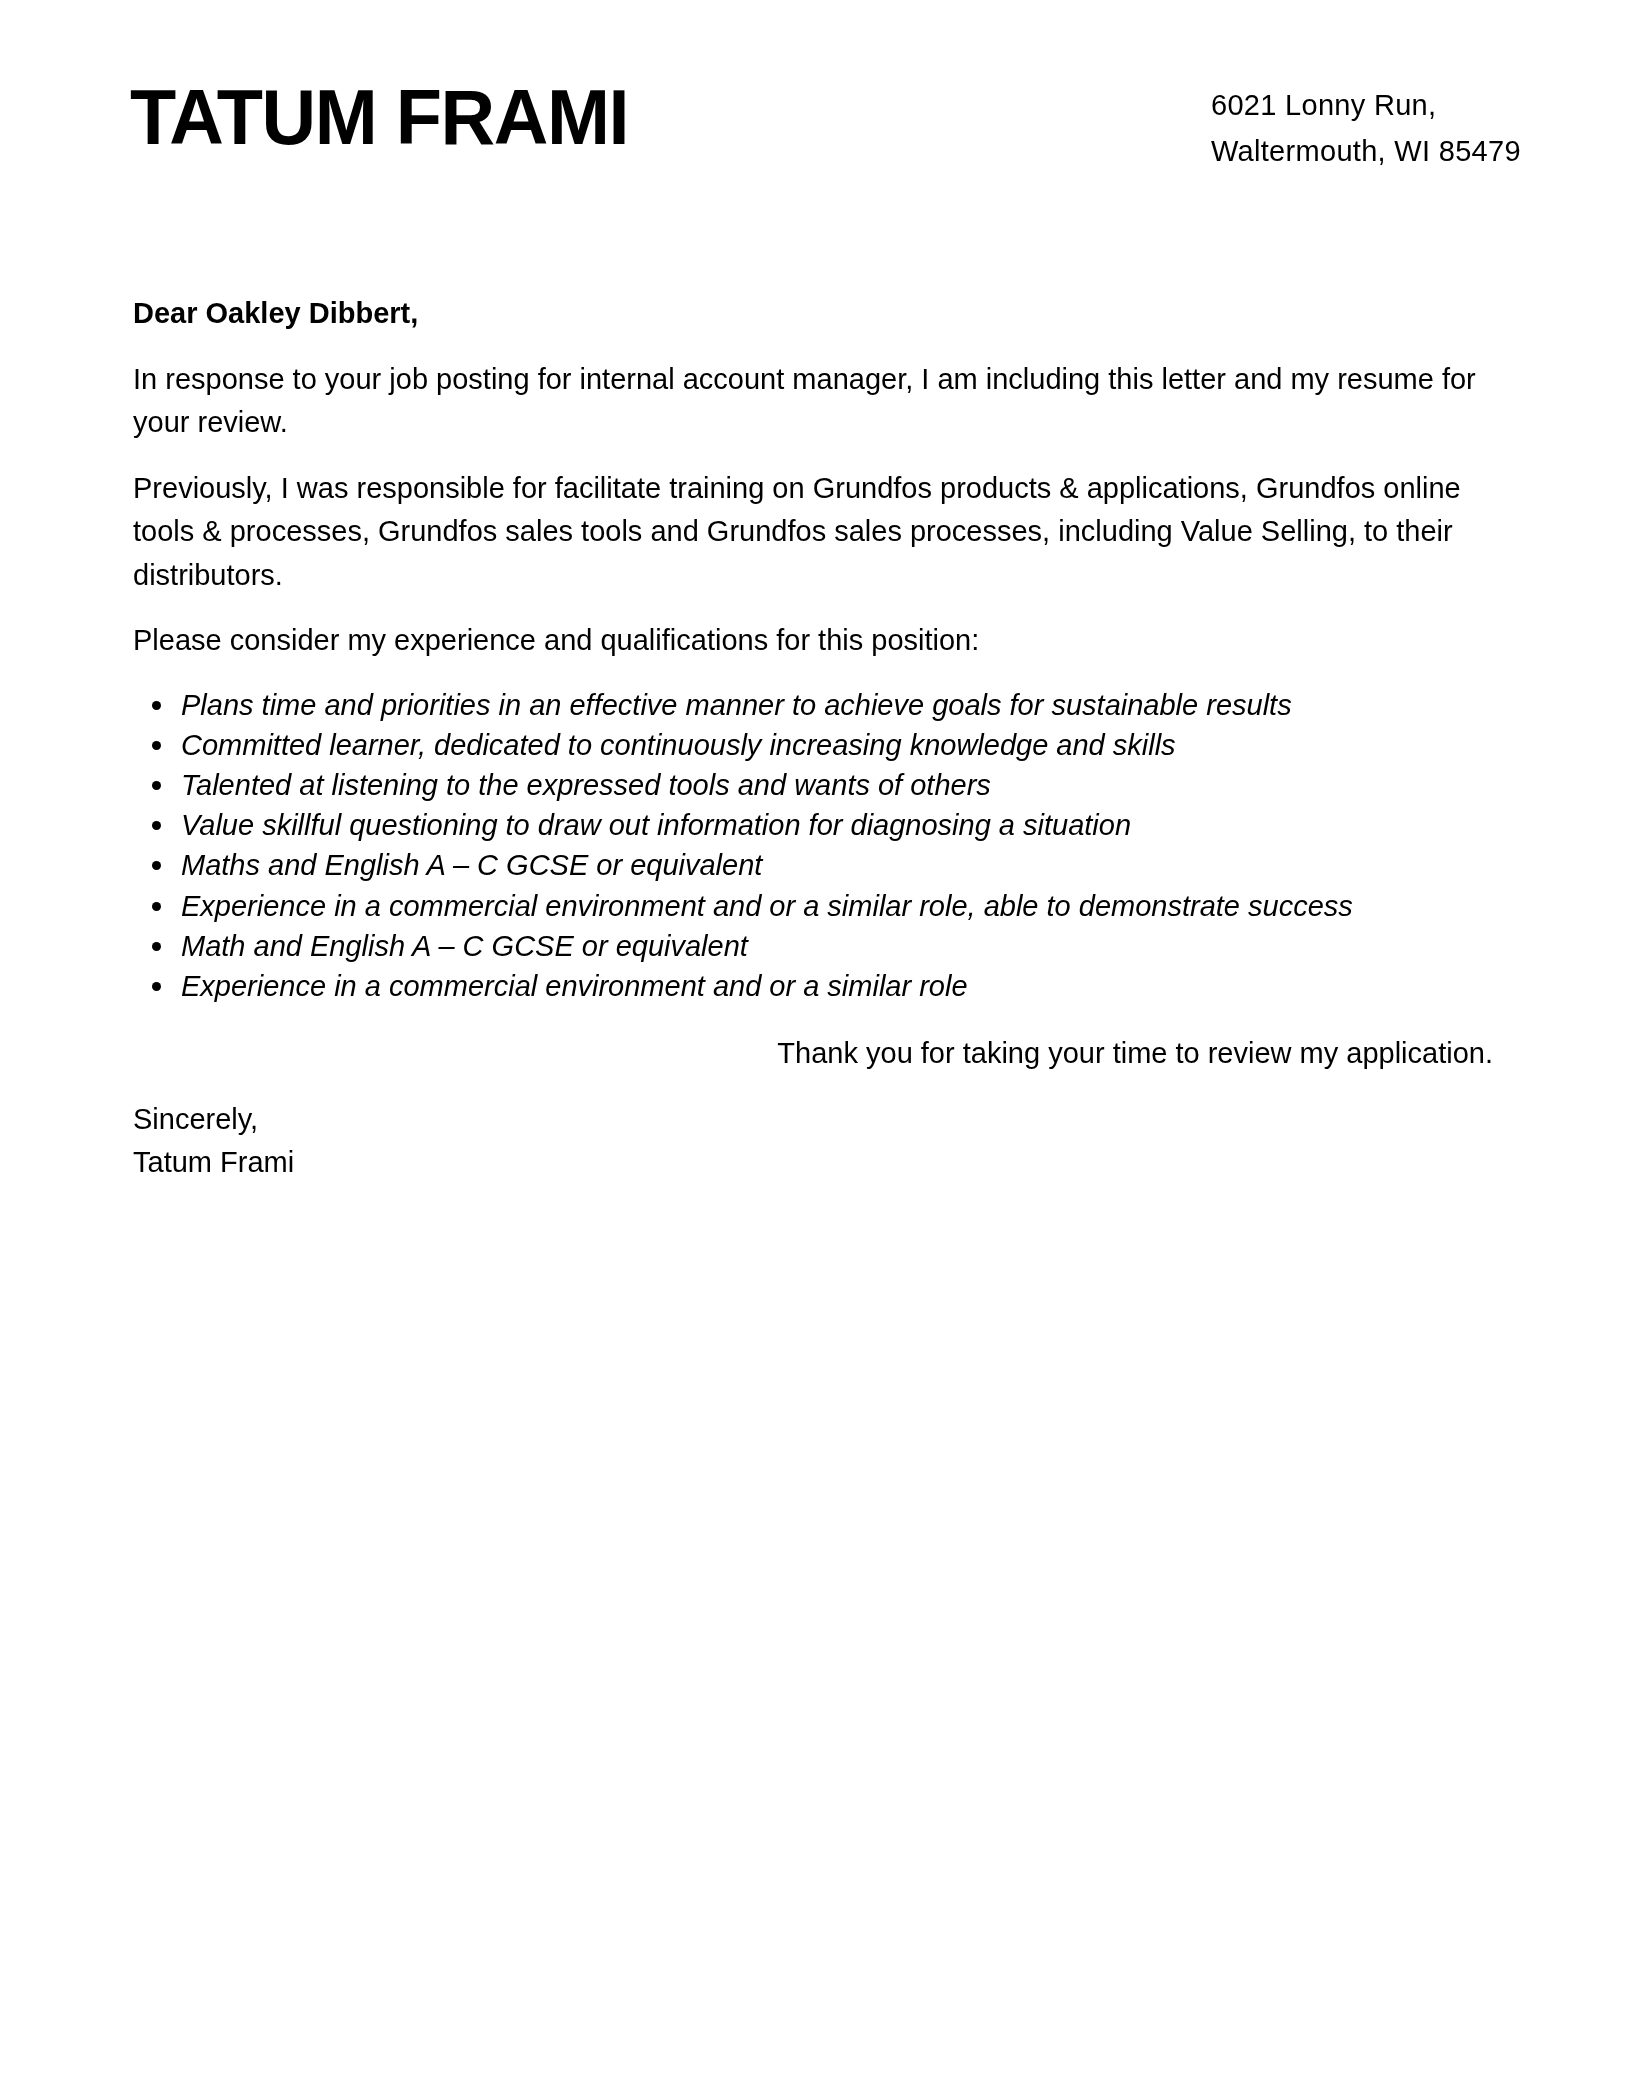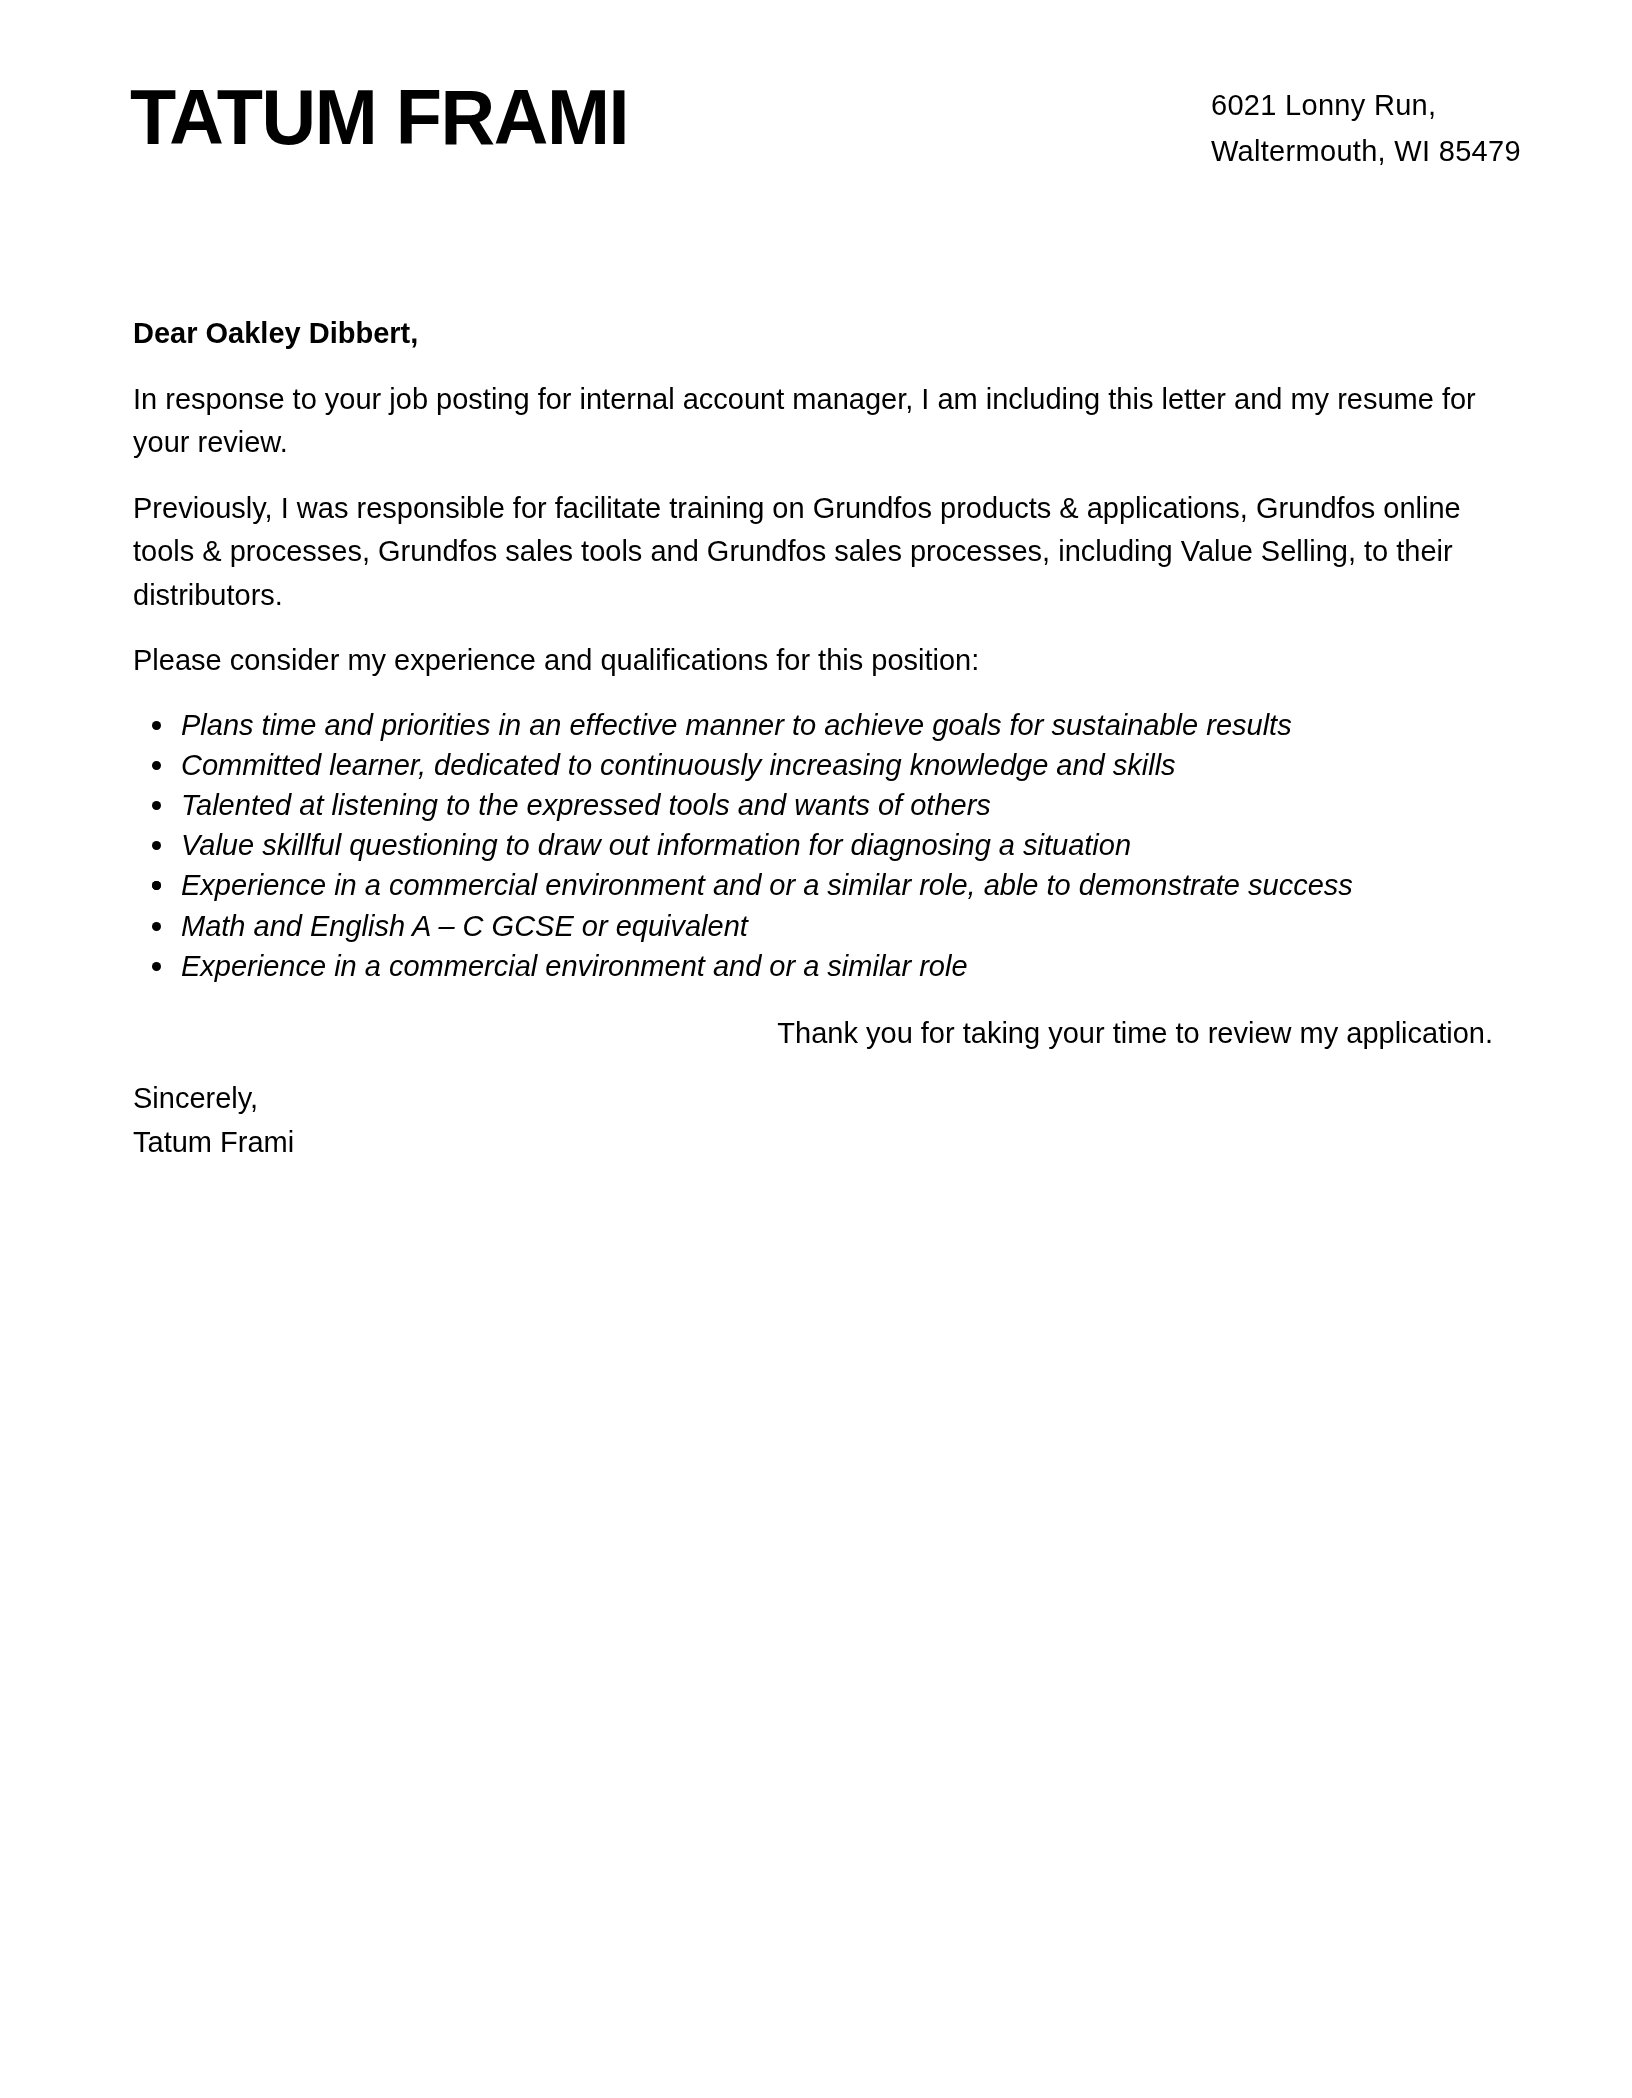--- a/index.html
+++ b/index.html
@@ -12,21 +12,21 @@
       position: absolute; left: 130px; top: 72px;
       font-size: 78px; font-weight: 700; letter-spacing: -1.5px;
       line-height: 90px; margin: 0; transform: scaleX(0.97); transform-origin: left;
     }
     .address {
       position: absolute; left: 1211px; top: 82px;
       font-size: 29px; line-height: 46px; letter-spacing: 0.3px;
     }
     .address div { white-space: nowrap; }
     .body {
-      position: absolute; left: 133px; top: 312px; width: 1360px;
+      position: absolute; left: 133px; top: 292px; width: 1360px;
       font-size: 29px; line-height: 43.5px;
     }
     .body p { margin: 0 0 22px 0; }
     .greeting { font-weight: 700; }
     .closing-bold { font-weight: 400; margin-top: 26px !important; text-align: right; }
     ul.quals {
       margin: 0 0 22px 0; padding: 0; list-style: none;
     }
     ul.quals li {
       position: relative; padding-left: 48px; line-height: 40.2px; white-space: nowrap; font-style: italic;
@@ -52,21 +52,21 @@
   <p class="greeting">Dear Oakley Dibbert,</p>
   <p>In response to your job posting for internal account manager, I am including this letter and my resume for your review.</p>
   <p>Previously, I was responsible for facilitate training on Grundfos products &amp; applications, Grundfos online tools &amp; processes, Grundfos sales tools and Grundfos sales processes, including Value Selling, to their distributors.</p>
   <p>Please consider my experience and qualifications for this position:</p>
 
   <ul class="quals">
     <li><span class="bullet"></span><span>Plans time and priorities in an effective manner to achieve goals for sustainable results</span></li>
     <li><span class="bullet"></span><span>Committed learner, dedicated to continuously increasing knowledge and skills</span></li>
     <li><span class="bullet"></span><span>Talented at listening to the expressed tools and wants of others</span></li>
     <li><span class="bullet"></span><span>Value skillful questioning to draw out information for diagnosing a situation</span></li>
-    <li><span class="bullet"></span></li>
+    <li><span class="bullet"></span><span>Maths and English A – C GCSE or equivalent</span></li>
     <li><span class="bullet"></span><span>Experience in a commercial environment and or a similar role, able to demonstrate success</span></li>
     <li><span class="bullet"></span><span>Math and English A – C GCSE or equivalent</span></li>
     <li><span class="bullet"></span><span>Experience in a commercial environment and or a similar role</span></li>
   </ul>
 
   <p class="closing-bold">Thank you for taking your time to review my application.</p>
 
   <div class="signoff">
     <div>Sincerely,</div>
     <div>Tatum Frami</div>

